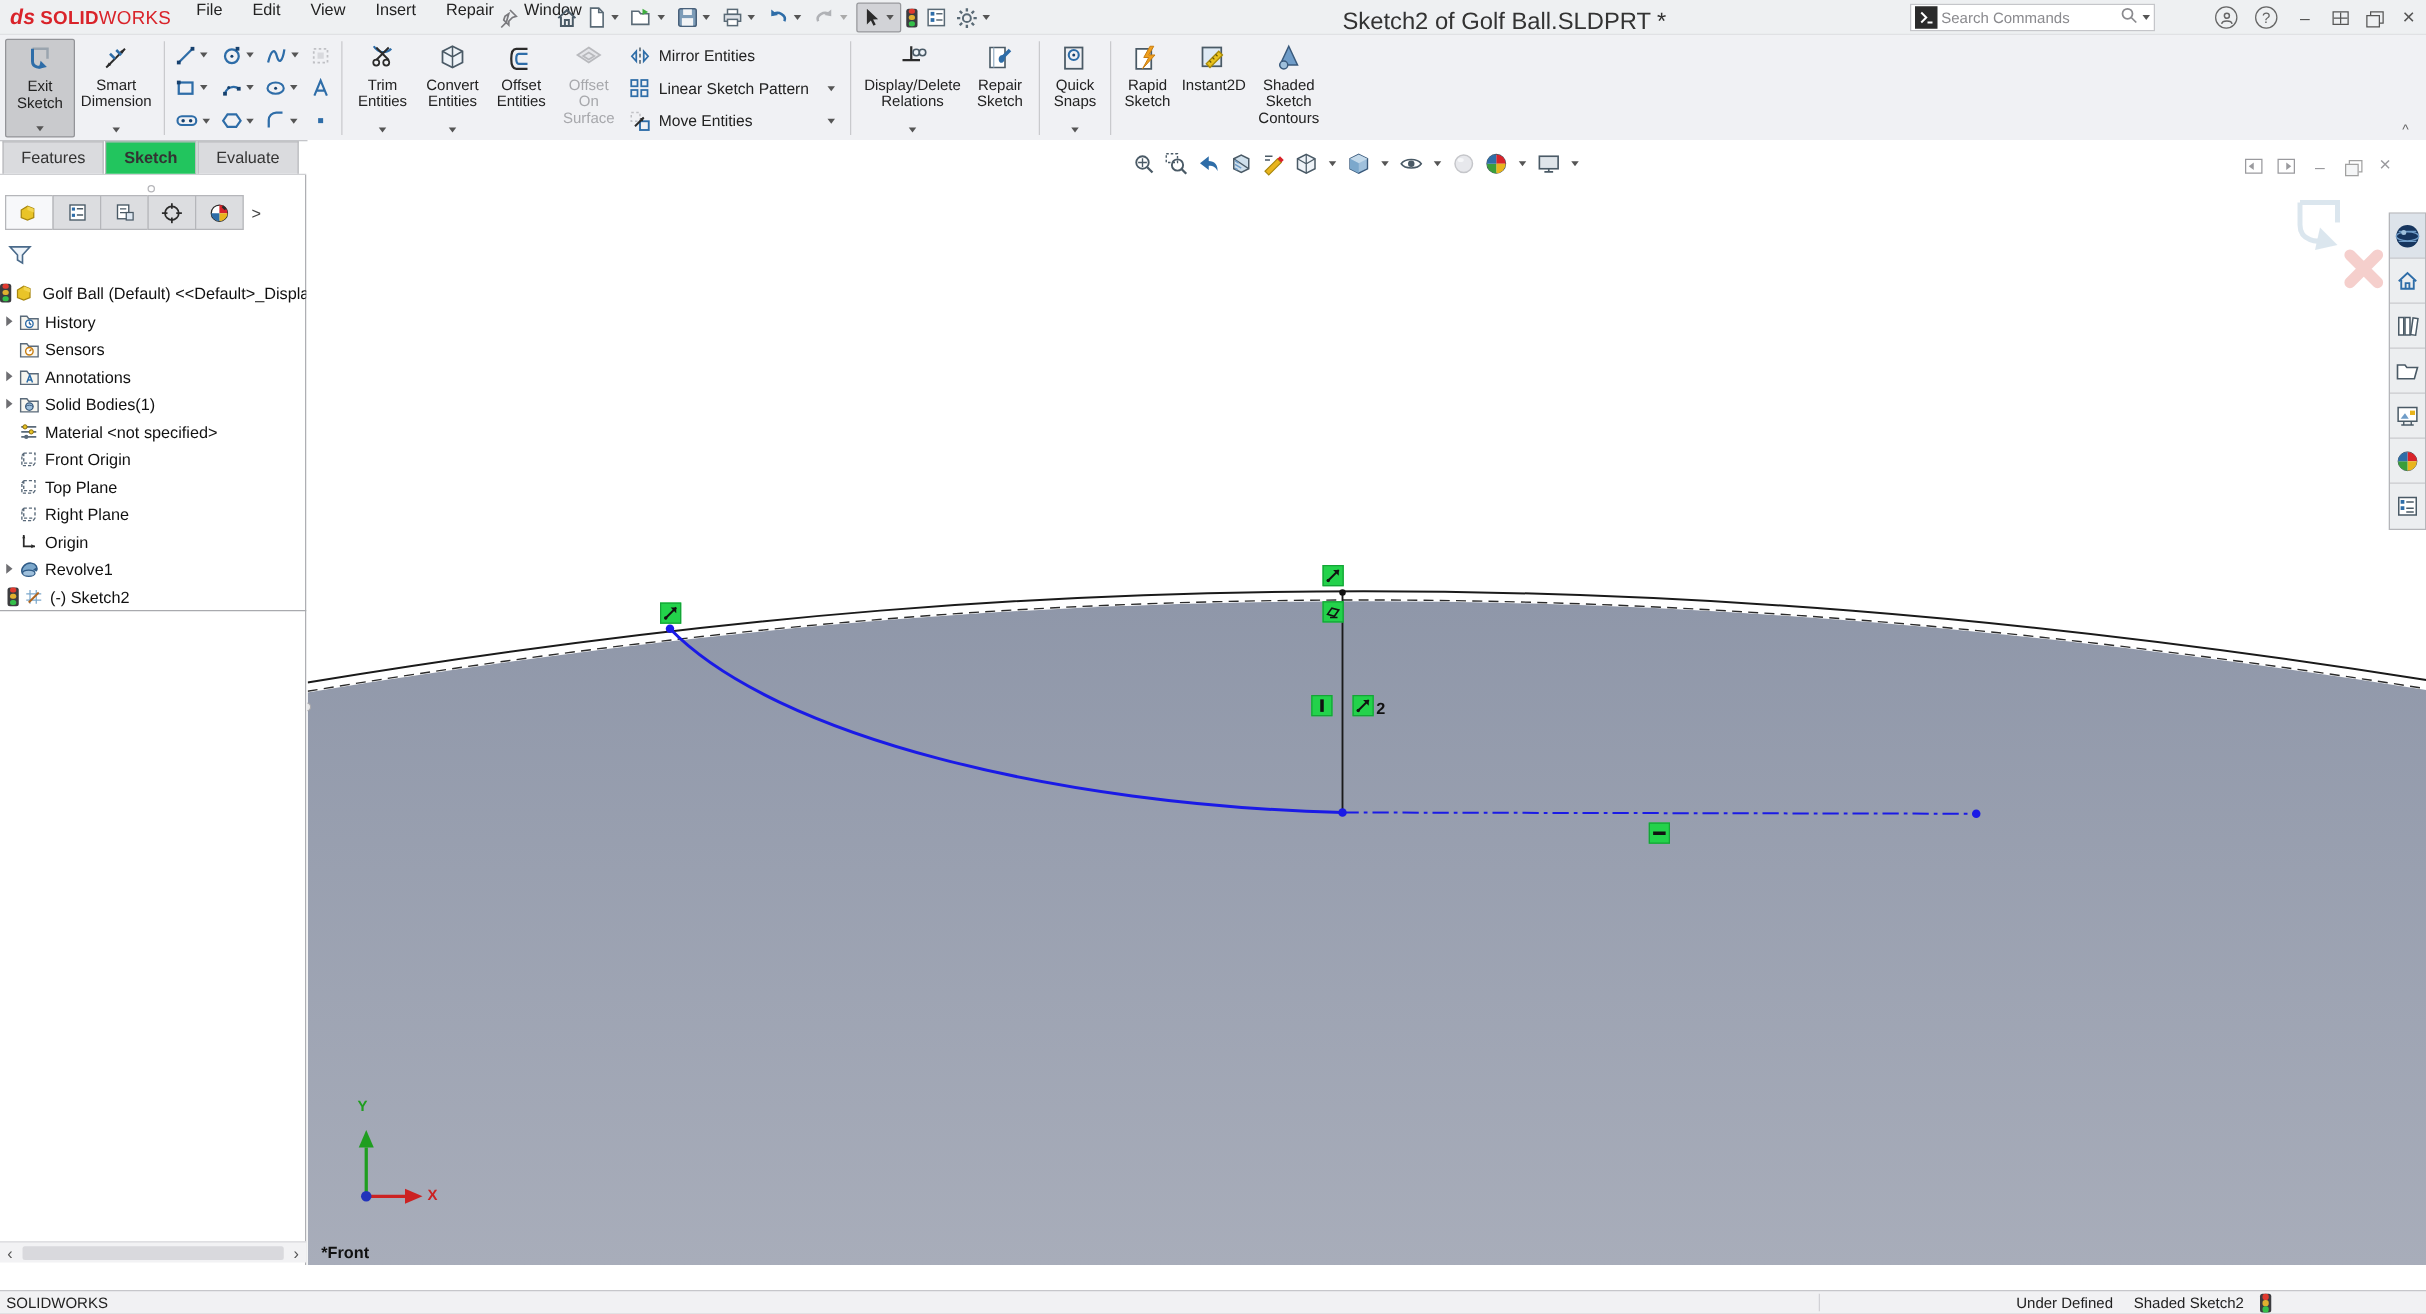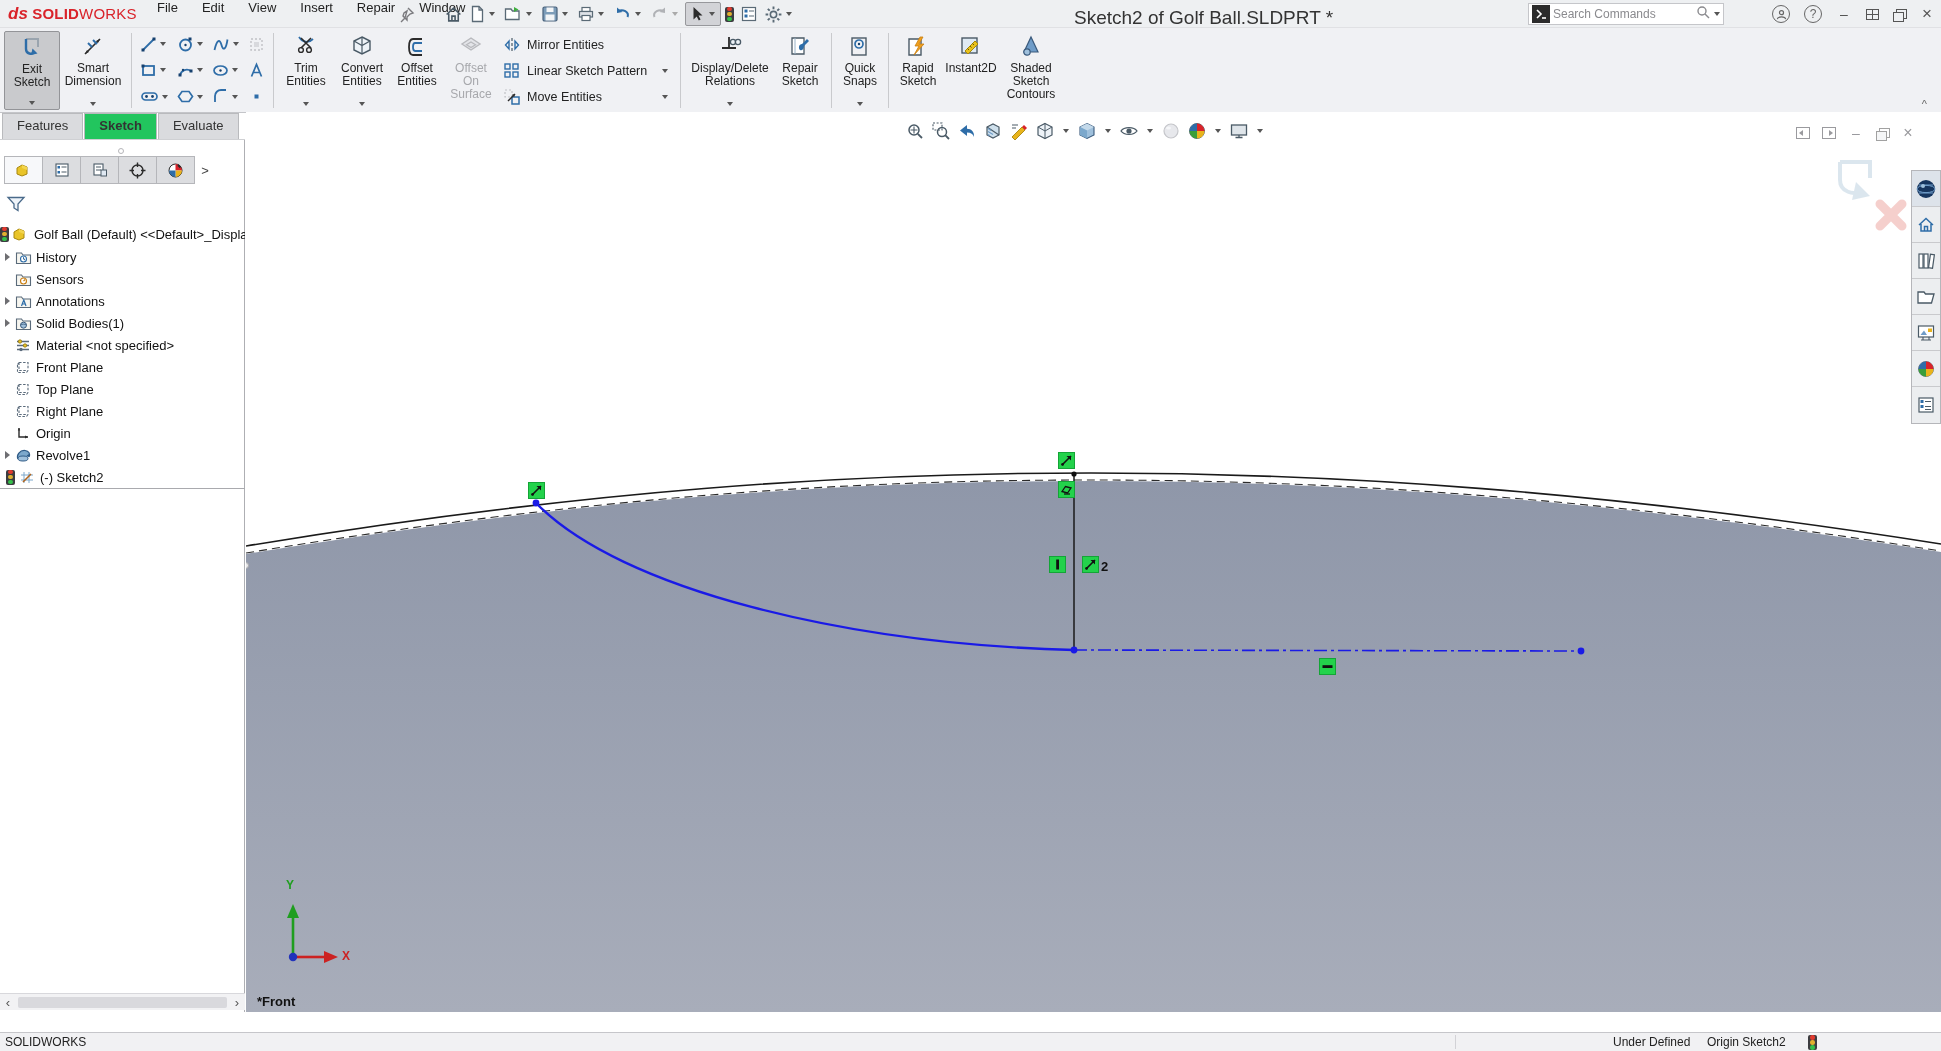--- a/index.html
+++ b/index.html
@@ -600,21 +600,21 @@
           </span>
         <span class="tl">Material &lt;not specified&gt;</span>
       </div>
       <div class="trow">
         <span class="spacer"></span>
         <span class="tic">
             <svg width="16" height="15" viewBox="0 0 16 15">
               <path d="M4 2.5 H13 V10.5 M4 2.5 V10.5 H13 M4 2.5 L2.5 4.5 M13 10.5 L11.5 12.5 H2.5 V4.5" fill="none" stroke="#5a6a7a" stroke-width="1.1" stroke-dasharray="2.5 1.6"></path>
             </svg>
           </span>
-        <span class="tl">Front Plane</span>
+        <span class="tl">Front Origin</span>
       </div>
       <div class="trow">
         <span class="spacer"></span>
         <span class="tic">
             <svg width="16" height="15" viewBox="0 0 16 15">
               <path d="M4 2.5 H13 V10.5 M4 2.5 V10.5 H13 M4 2.5 L2.5 4.5 M13 10.5 L11.5 12.5 H2.5 V4.5" fill="none" stroke="#5a6a7a" stroke-width="1.1" stroke-dasharray="2.5 1.6"></path>
             </svg>
           </span>
         <span class="tl">Top Plane</span>
       </div>
@@ -915,21 +915,21 @@
 
     <span class="view-label">*Front</span>
     <span class="splitter-dot"></span>
   </div>
 
 
   <div class="statusbar">
     <span class="sb-left">SOLIDWORKS</span>
     <span class="sb-div" style="left:1455px"></span>
     <span class="sb-status">Under Defined</span>
-    <span class="sb-mode">Origin Sketch2</span>
+    <span class="sb-mode">Shaded Sketch2</span>
     <span class="traffic" style="position:absolute; left:1808px; top:2px;">
         <i class="t-r"></i>
         <i class="t-y"></i>
         <i class="t-g"></i>
       </span>
   </div>
 
 </div>
 
 </body></html>

